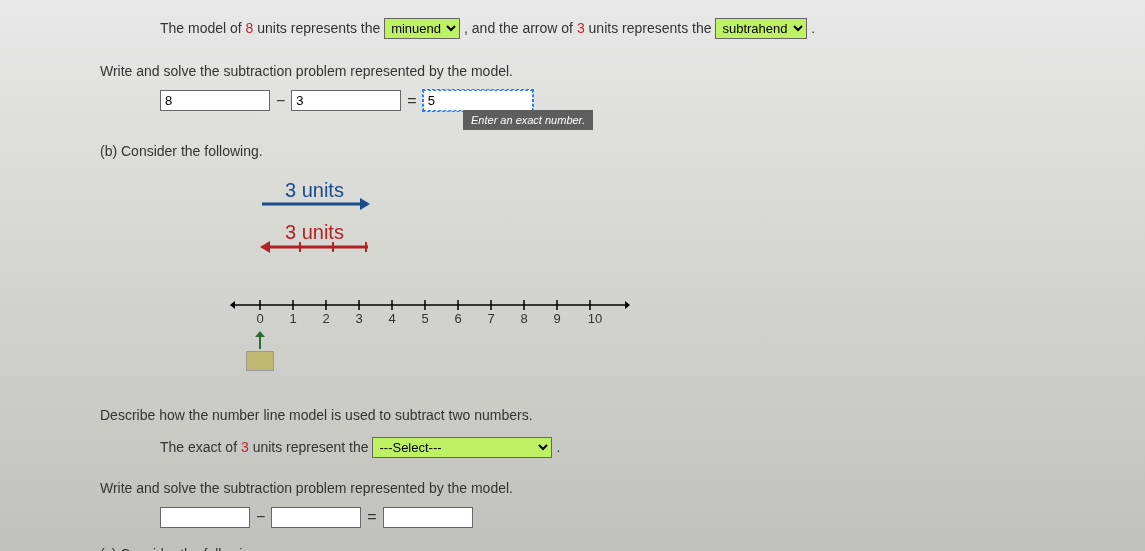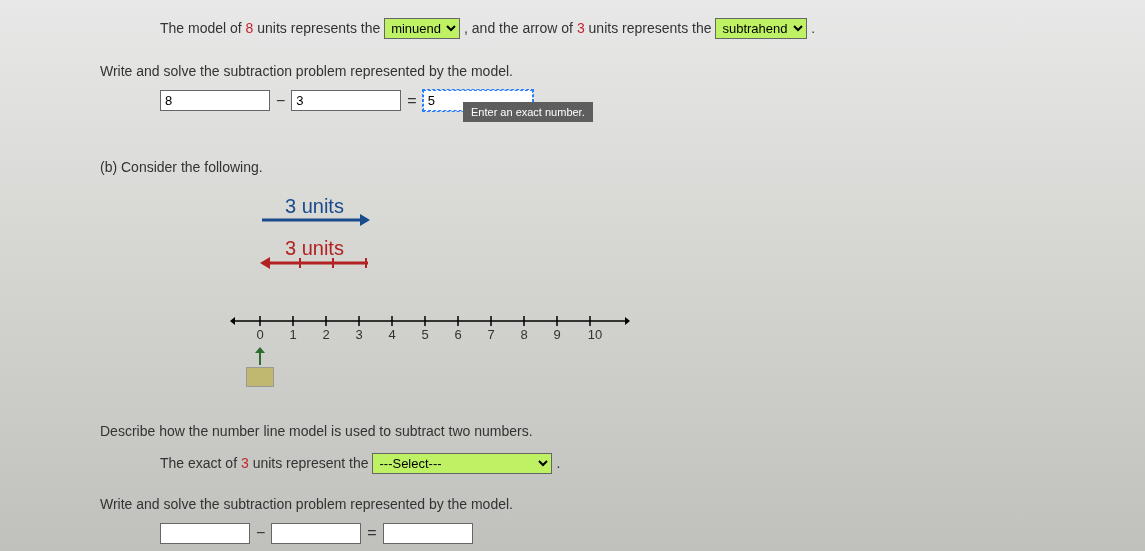--- a/index.html
+++ b/index.html
@@ -94,24 +94,24 @@
 </div>
 
 <div class="line" style="margin-top:18px;">Write and solve the subtraction problem represented by the model.</div>
 
 <div class="equation-row">
   <input type="text" value="8" style="">
   <span class="op">−</span>
   <input type="text" value="3" style="">
   <span class="op">=</span>
   <input type="text" class="focused-input" value="5" style="">
-  <div class="tooltip" style="left:303px; top:12px;">Enter an exact number.</div>
+  <div class="tooltip" style="left:303px; top:20px;font-style:italic;">Enter an exact number.</div>
 </div>
 
-<div class="part-label" style="margin-top:48px;">(b) Consider the following.</div>
+<div class="part-label" style="margin-top:32px;">(b) Consider the following.</div>
 
 <div class="diagram">
 
   <div class="arrow-label" style="left:55px; top:0;">3 units</div>
 
   <svg class="svg-arrow" style="left:30px; top:18px;" width="110" height="14">
     <line x1="2" y1="7" x2="100" y2="7" stroke="#1a4b8c" stroke-width="3"></line>
     <polygon points="100,1 110,7 100,13" fill="#1a4b8c"></polygon>
   </svg>
 

